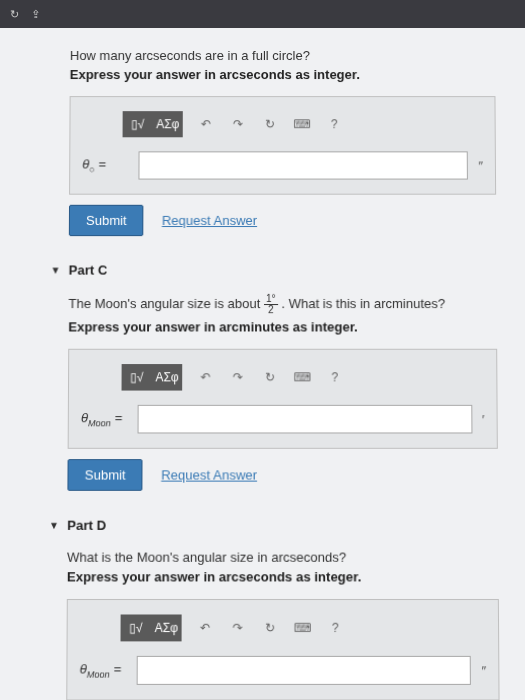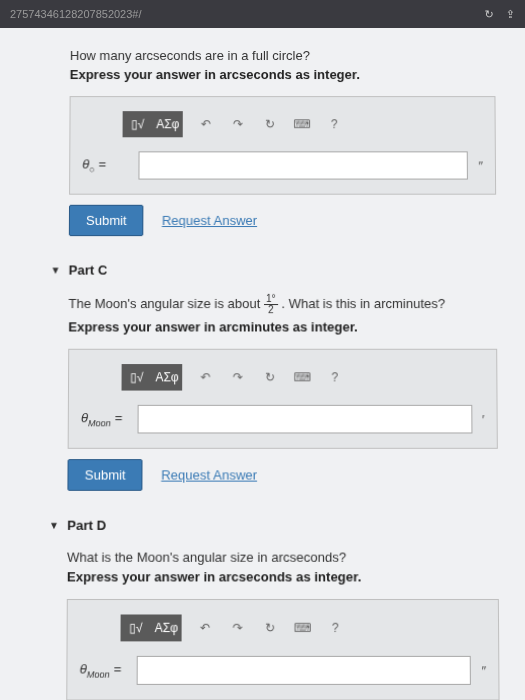--- a/index.html
+++ b/index.html
@@ -145,21 +145,20 @@
       line-height: 1;
       text-align: center;
       font-weight: normal;
     }
     .frac-num { border-bottom: 1px solid #333; padding: 0 2px; }
   </style>
 </head>
 <body>
 
 <div class="browser-bar">
-  <span class="url-frag">27574346128207852023#/</span>
   <div class="bar-icons">
     <span class="bar-icon">↻</span>
     <span class="bar-icon">⇪</span>
   </div>
 </div>
 
 <div class="content-wrap">
 
   <div class="part-question">How many arcseconds are in a full circle?</div>
   <div class="instruction">Express your answer in arcseconds as integer.</div>

